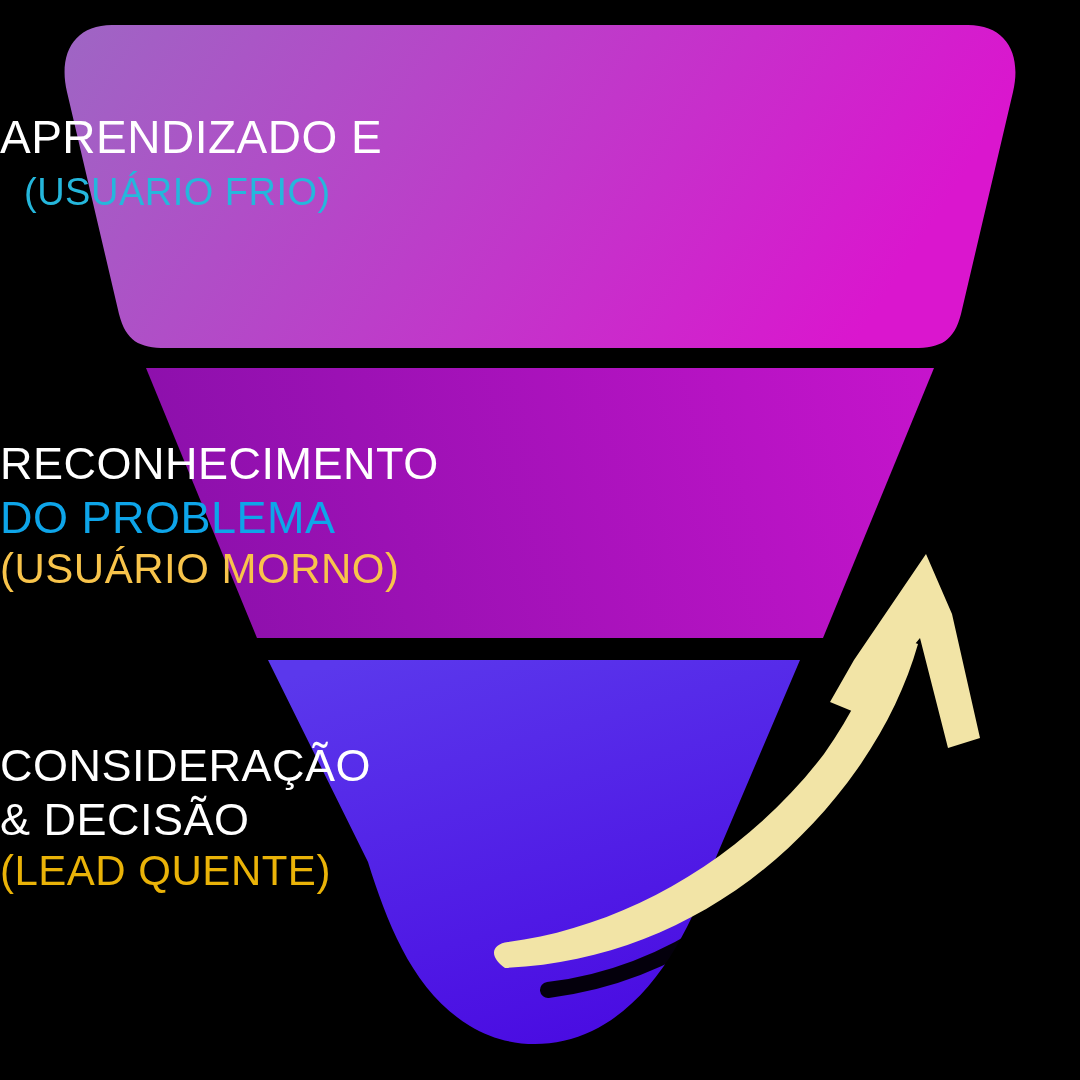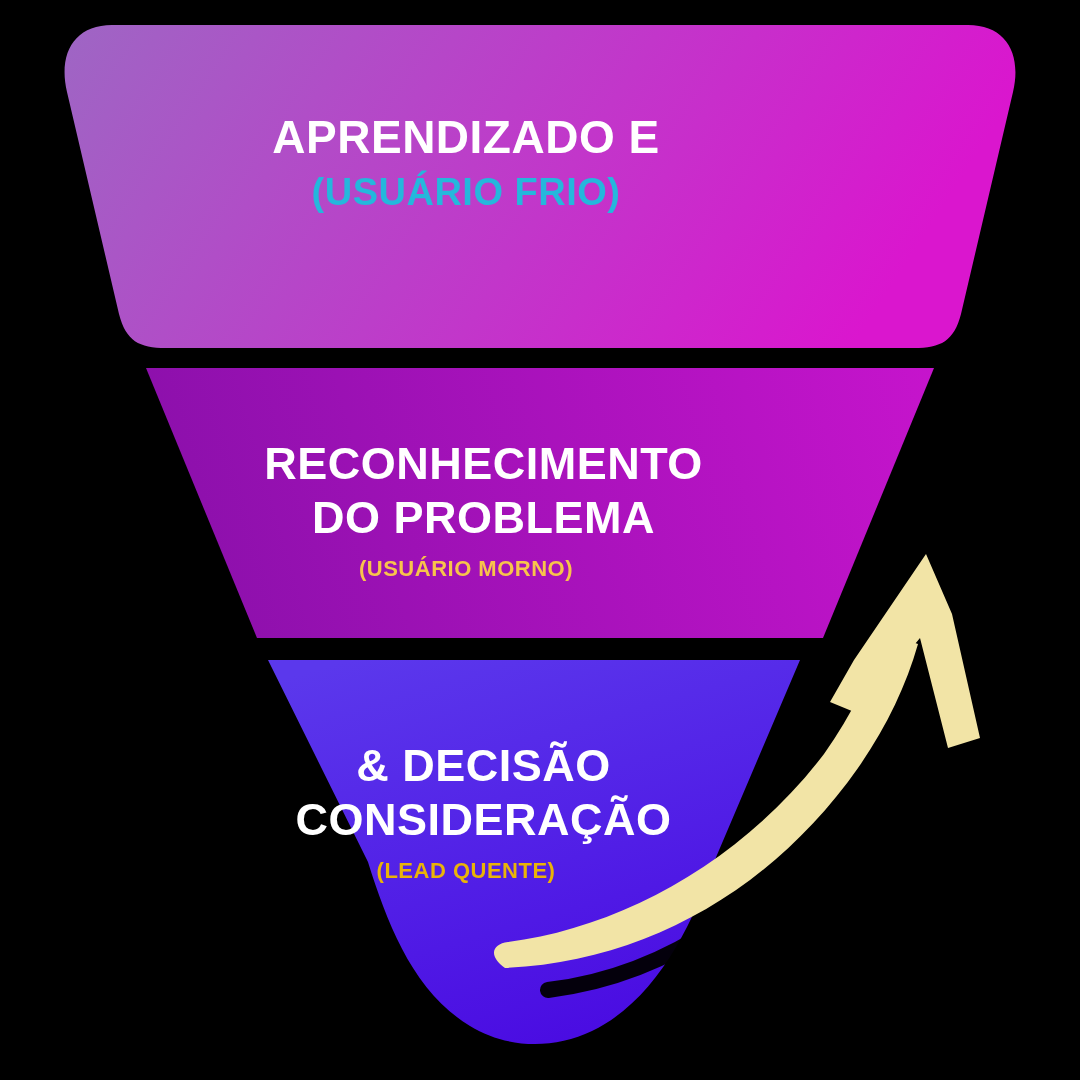--- a/index.html
+++ b/index.html
@@ -18,43 +18,42 @@
     position: absolute;
     inset: 0;
     width: 1080px;
     height: 1080px;
     display: block;
   }
   .tier-label {
     position: absolute;
     left: 0;
     width: 932px;
-    text-align: center;
     color: #fff;
-    font-weight: 700;
+    font-weight: 400;
     pointer-events: none;
   }
   .tier-title {
     font-size: 46px;
     line-height: 55px;
     letter-spacing: 0.5px;
     text-transform: uppercase;
   }
   .tier-subtitle {
     font-size: 38px;
     line-height: 46px;
     letter-spacing: 0.5px;
     margin-top: 4px;
     text-transform: uppercase;
   }
   #label-tier1 { top: 110px; }
   #label-tier2 { top: 437px; }
   #label-tier3 { top: 739px; }
-  #label-tier2 .tier-title, #label-tier3 .tier-title { font-size: 45px; line-height: 54px; margin-left: 35px; }
-  #label-tier2 .tier-subtitle, #label-tier3 .tier-subtitle { font-size: 22px; line-height: 42px; margin-top: 3px; }
+  #label-tier2 .tier-title, #label-tier3 .tier-title { font-size: 45px; line-height: 54px; }
+  #label-tier2 .tier-subtitle, #label-tier3 .tier-subtitle { font-size: 42px; line-height: 42px; margin-top: 3px; }
 </style>
 </head>
 <body>
 
 <div class="stage" style="background: rgb(0, 0, 0);">
 
   <svg class="funnel-svg" viewBox="0 0 1080 1080" aria-hidden="true">
     <defs>
       <linearGradient id="grad-tier1" x1="0%" y1="0%" x2="100%" y2="22%">
         <stop offset="0" stop-color="#9E66C4"></stop>
@@ -92,28 +91,28 @@
              L 864 716
              L 910 650
              L 920 638
              L 948 748
              L 980 738
              L 952 614 Z" fill="#F2E4A6"></path>
   </svg>
 
   <div class="tier-label" id="label-tier1">
     <div class="tier-title" style="color: rgb(255, 255, 255);">APRENDIZADO E</div>
-    <div class="tier-subtitle" style="color: rgb(37, 183, 220);">(USUÁRIO FRIO)</div>
+    <div class="tier-subtitle" style="color: rgb(37, 183, 220); padding-left: 24px;">(USUÁRIO FRIO)</div>
   </div>
 
   <div class="tier-label" id="label-tier2">
     <div class="tier-title" style="color: rgb(255, 255, 255);">RECONHECIMENTO</div>
-    <div class="tier-title" style="color: #ffffff;">DO PROBLEMA</div>
+    <div class="tier-title" style="color: #0ea5e9;">DO PROBLEMA</div>
     <div class="tier-subtitle" style="color: rgb(248, 196, 75);">(USUÁRIO MORNO)</div>
   </div>
 
   <div class="tier-label" id="label-tier3">
+    <div class="tier-title" style="color: rgb(255, 255, 255);">CONSIDERAÇÃO</div>
     <div class="tier-title" style="color: rgb(255, 255, 255);">&amp; DECISÃO</div>
-    <div class="tier-title" style="color: rgb(255, 255, 255);">CONSIDERAÇÃO</div>
     <div class="tier-subtitle" style="color: #eab308;">(LEAD QUENTE)</div>
   </div>
 
 </div>
 
 </body></html>

